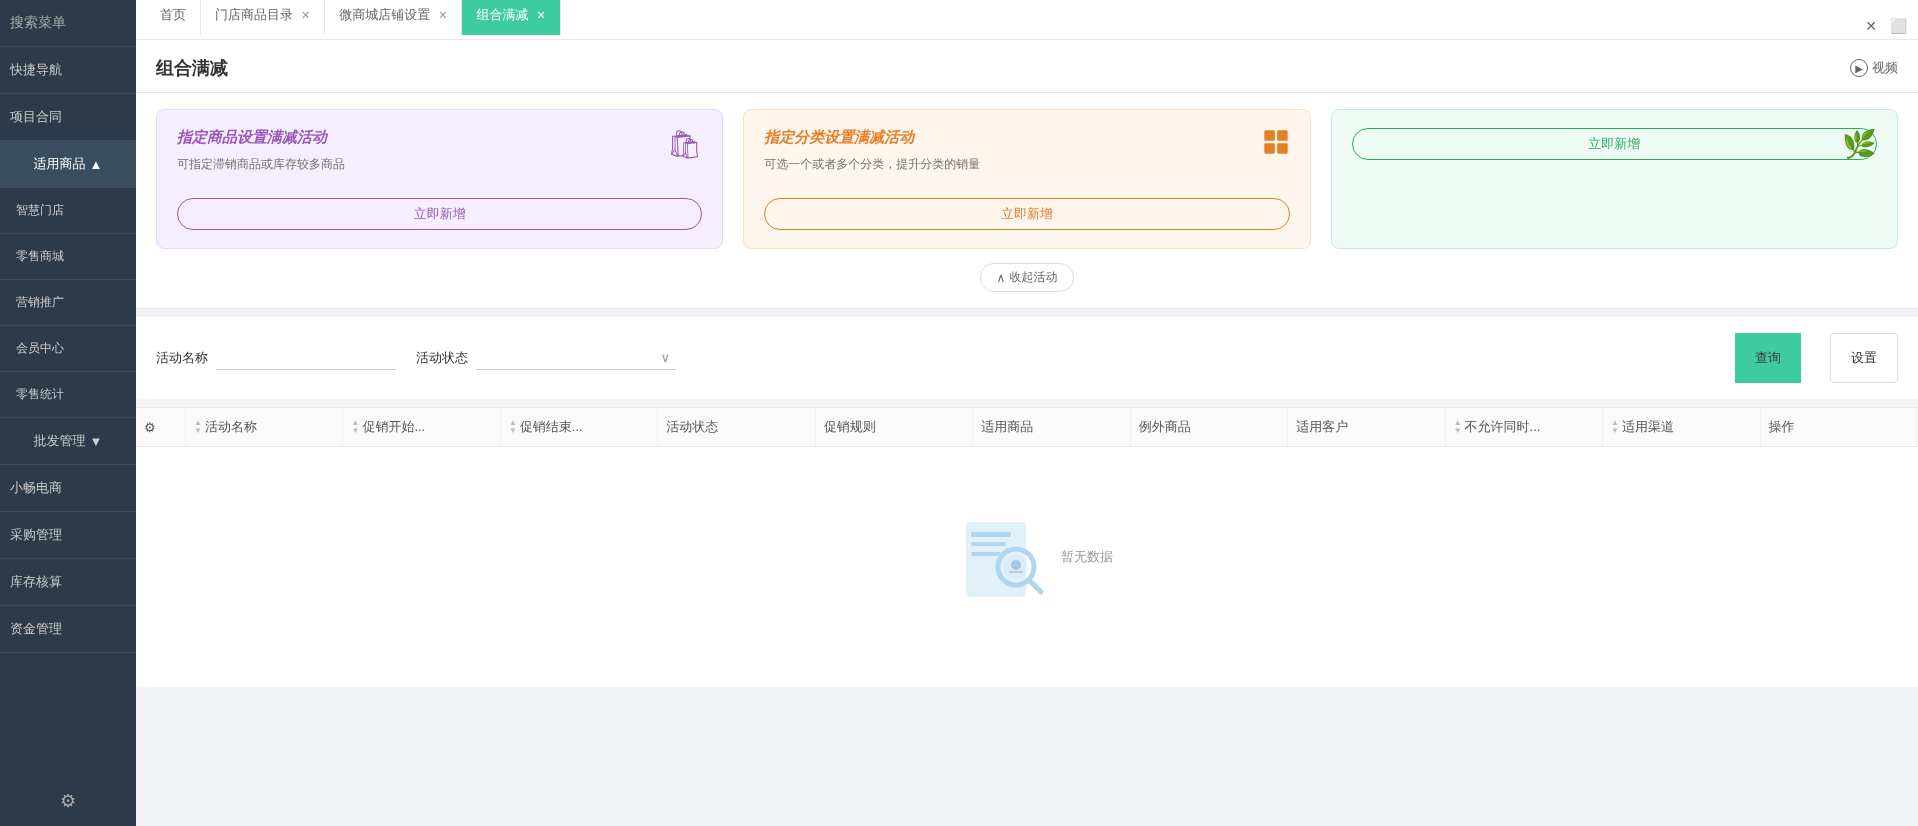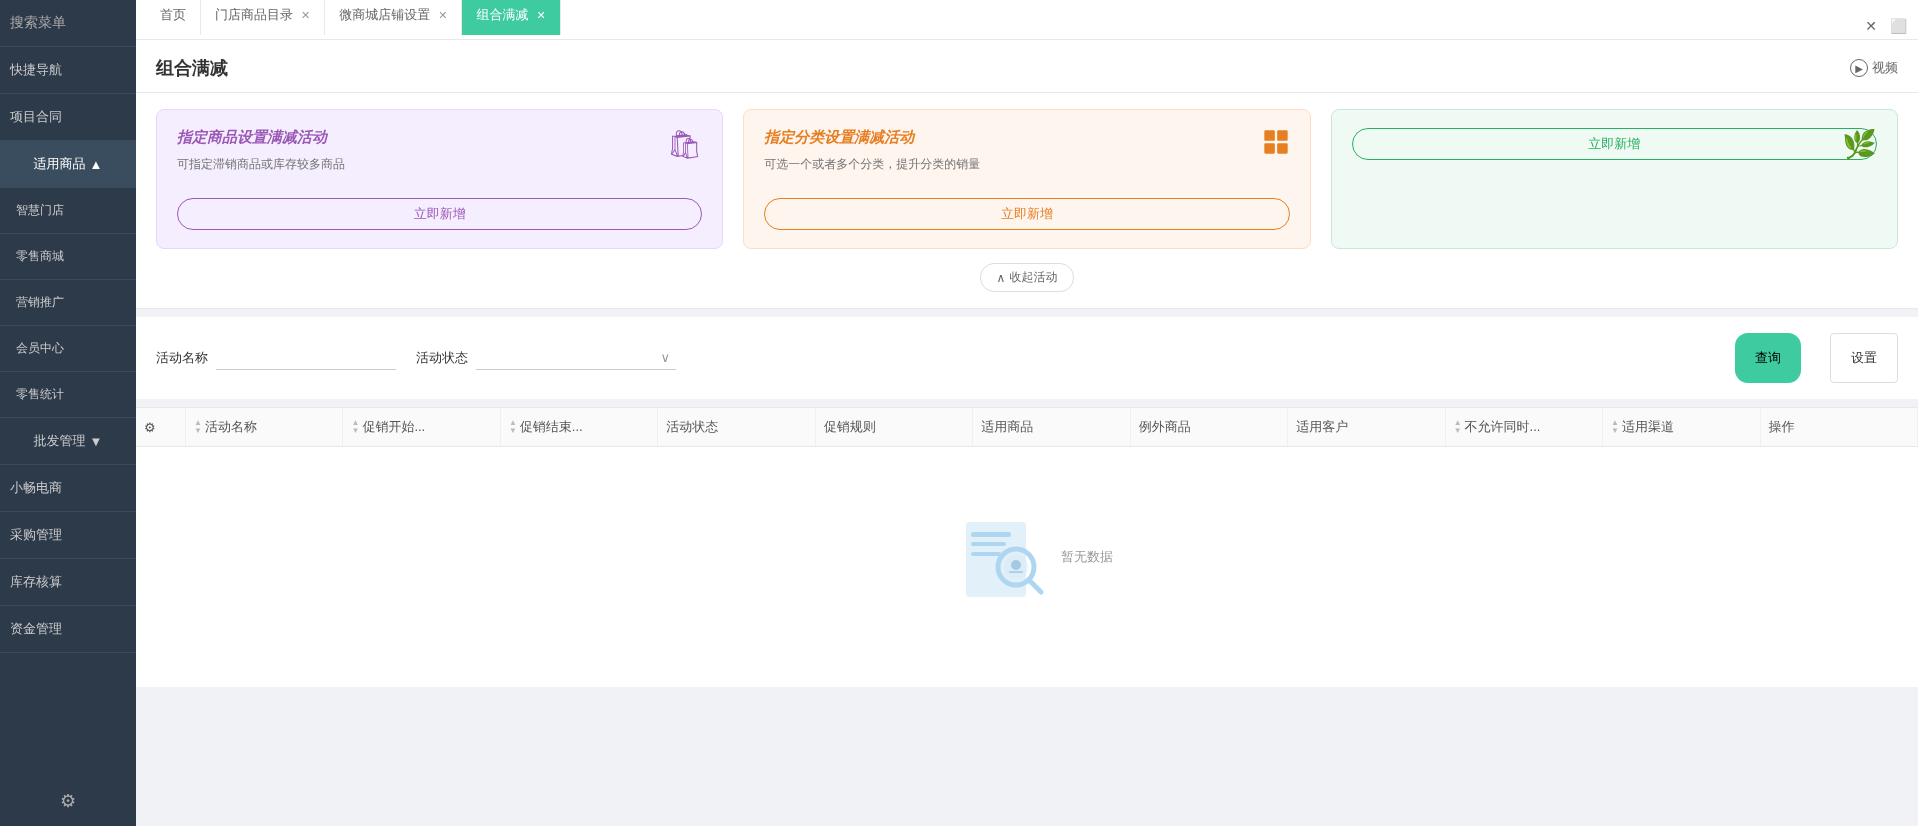--- a/index.html
+++ b/index.html
@@ -266,24 +266,24 @@
       justify-content: space-between;
       cursor: pointer;
     }
     .filter-actions {
       margin-left: auto;
       display: flex;
       gap: 8px;
     }
     .btn-query {
       background: #3ecba0;
-      color: #000000;
+      color: #404040;
       border: none;
       padding: 16px 20px;
-      border-radius: 13px;
+      border-radius: 0;
       cursor: pointer;
       font-size: 13px;
     }
     .btn-set {
       background: #fff;
       color: #333;
       border: 1px solid #ddd;
       padding: 6px 20px;
       border-radius: 4px;
       cursor: pointer;

